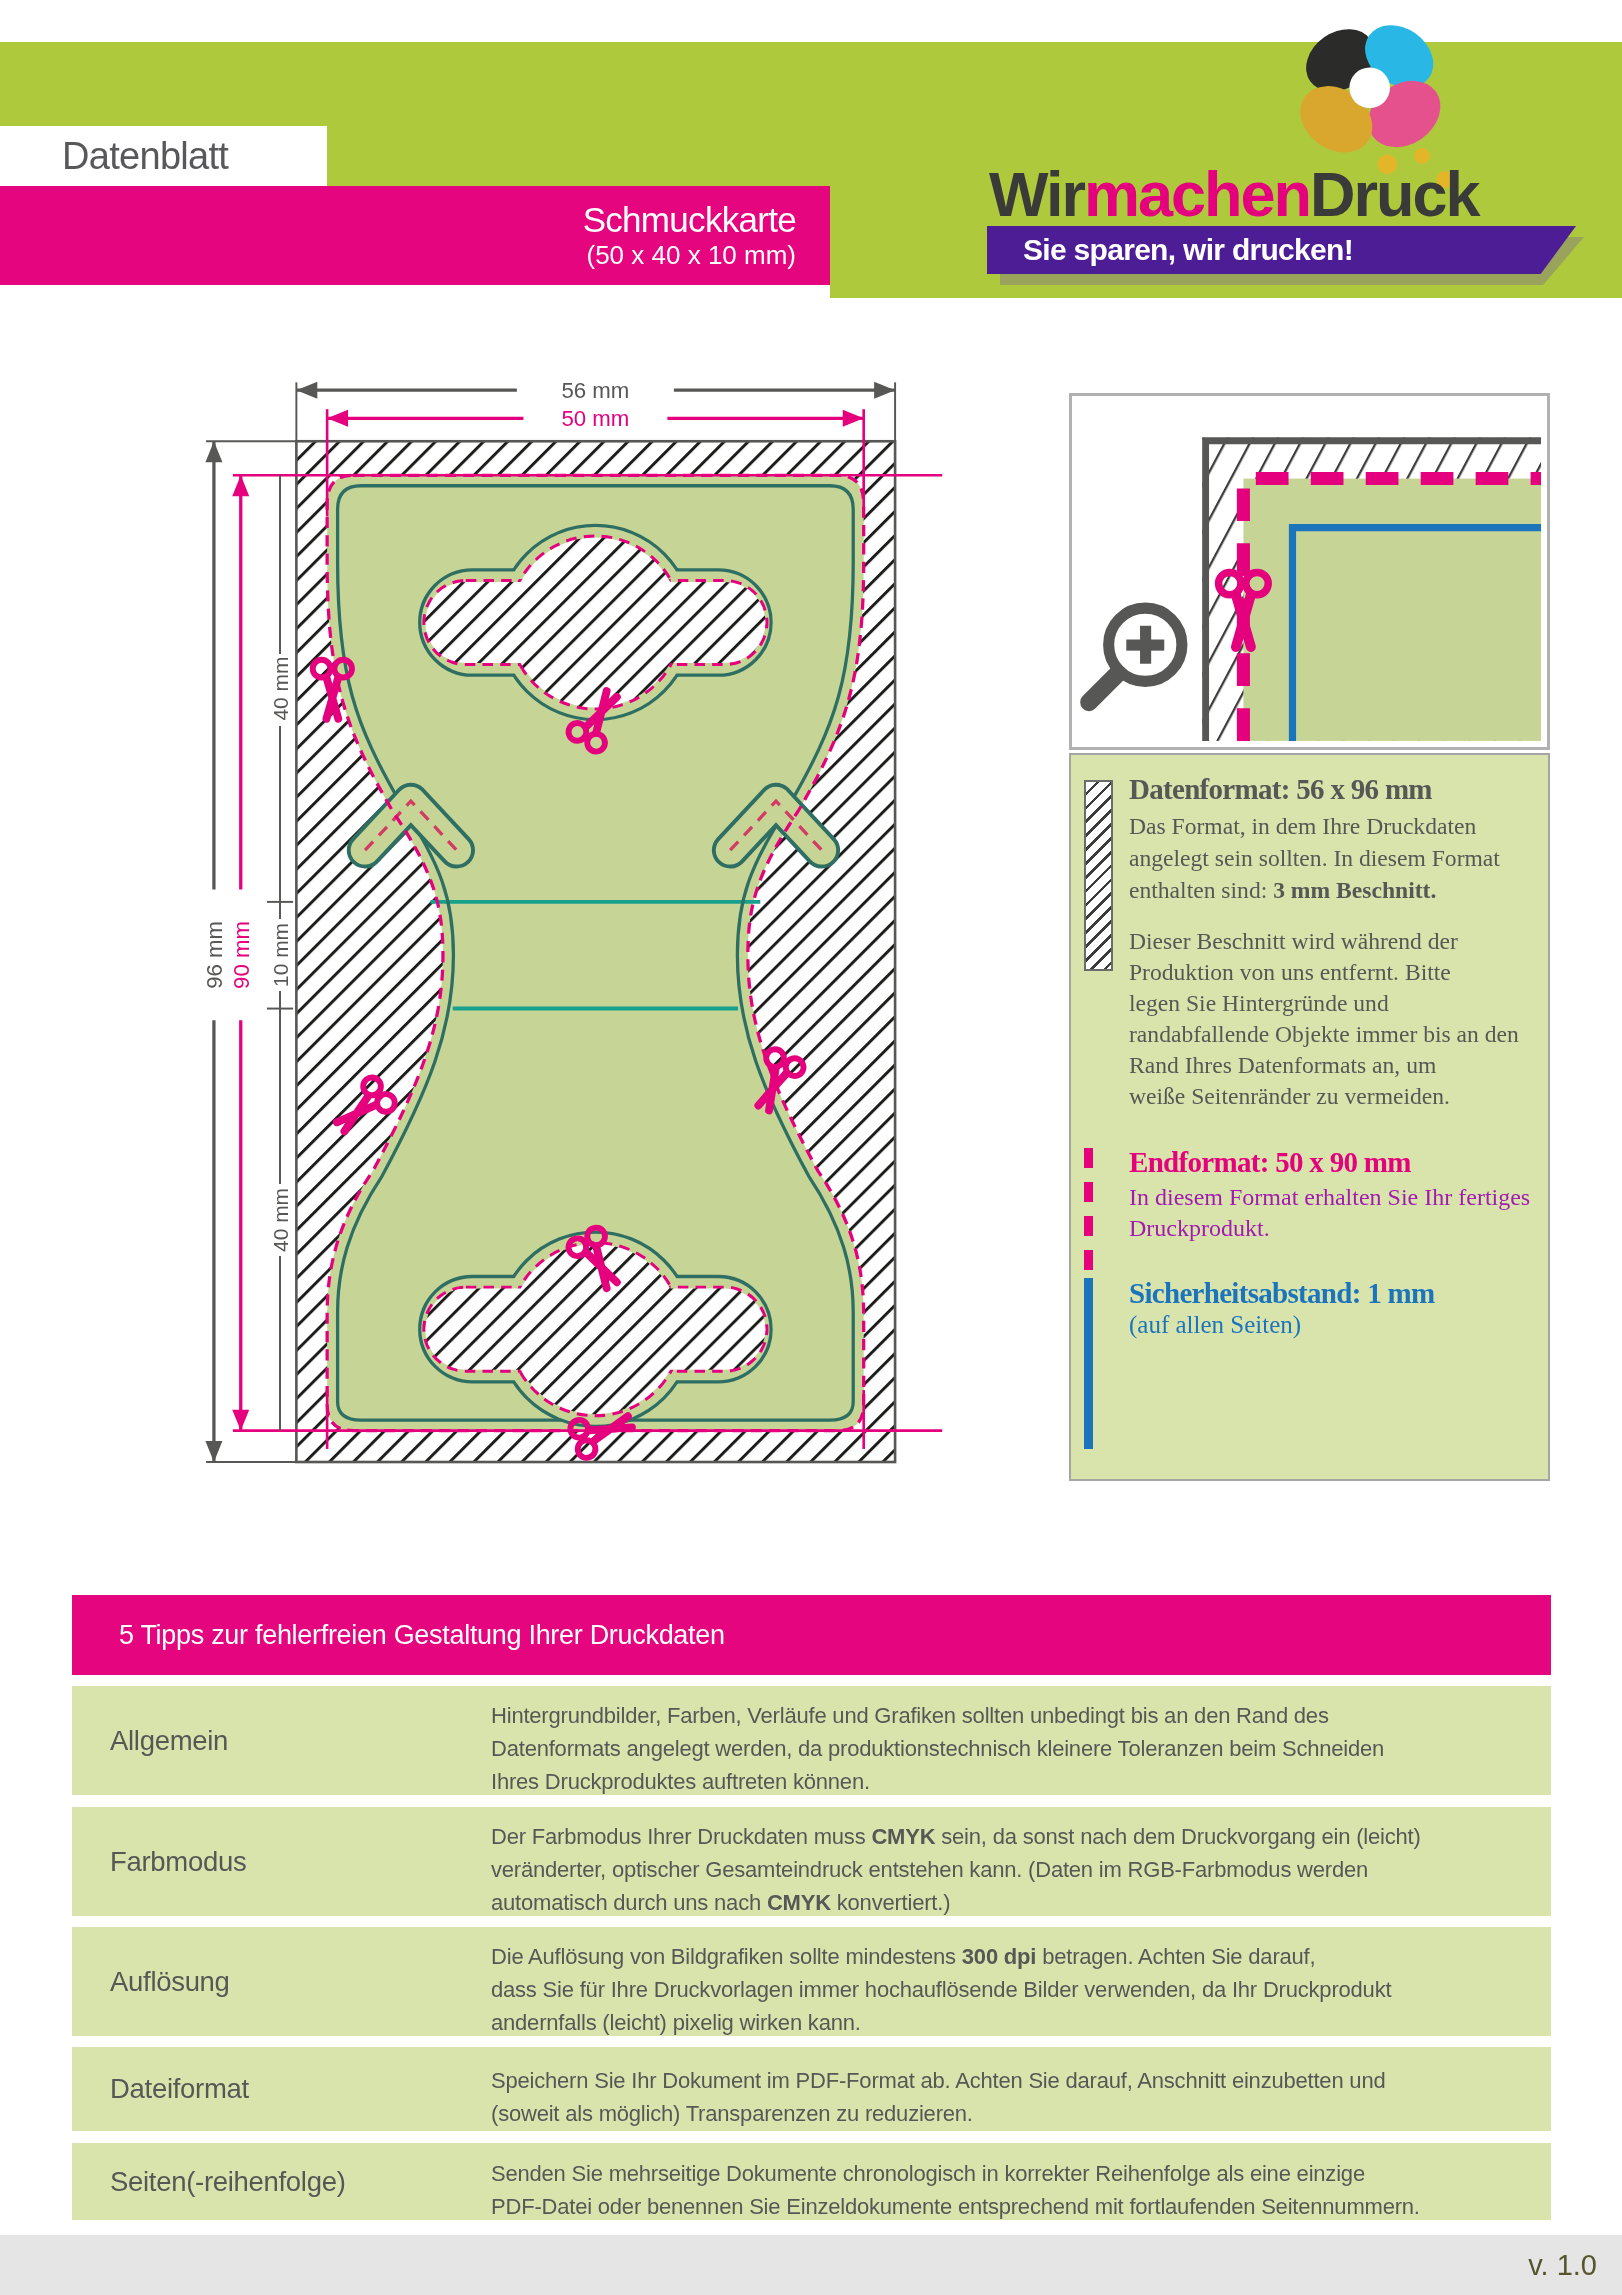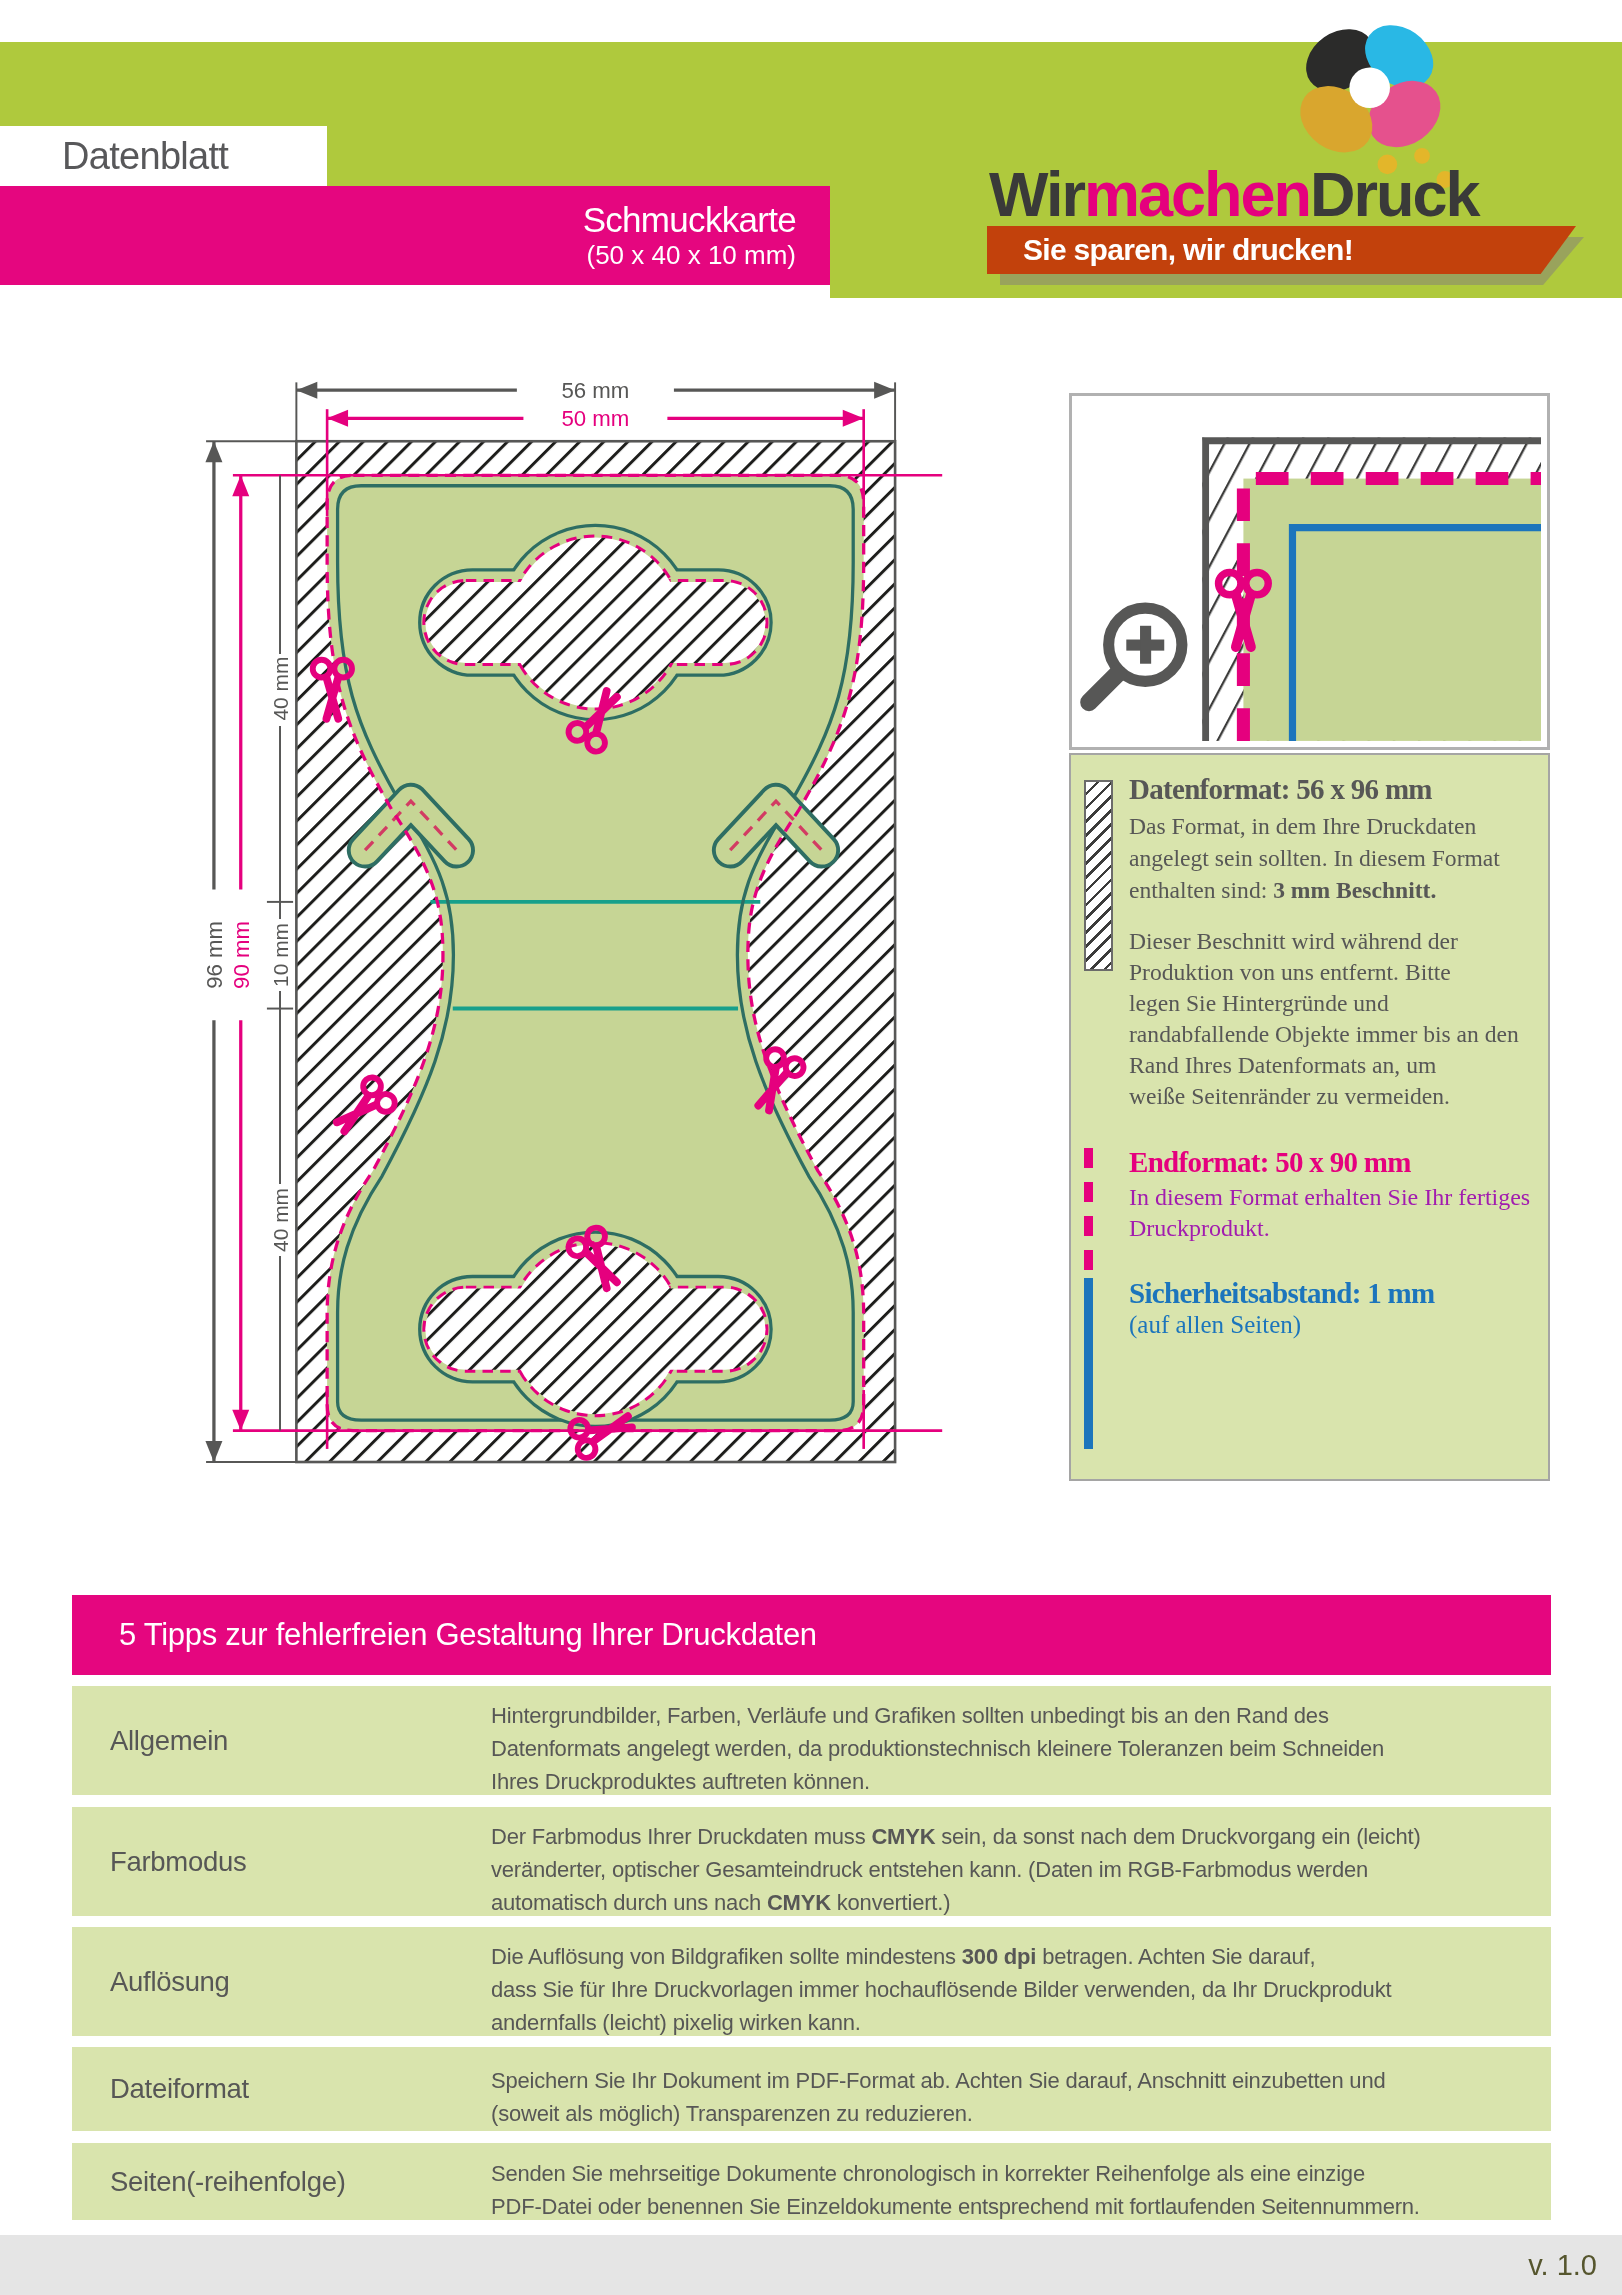--- a/index.html
+++ b/index.html
@@ -16,21 +16,21 @@
   .datenblatt span{font-size:38px;color:#58585a;padding-left:62px;letter-spacing:-0.7px;}
   .productbox{position:absolute;left:0;top:186px;width:830px;height:99px;background:#e5067f;
     display:flex;flex-direction:column;justify-content:center;align-items:flex-end;padding-right:34px;box-sizing:border-box;}
   .productbox .ptitle{color:#fff;font-size:35px;letter-spacing:-0.7px;line-height:39px;}
   .productbox .psub{color:#fff;font-size:26px;line-height:33px;}
   .wordmark{position:absolute;left:989px;top:158px;font-size:63px;font-weight:bold;letter-spacing:-2px;white-space:nowrap;}
   .wordmark .dark{color:#3a3a39;}
   .wordmark .pink{color:#e5007e;}
   .slogan-shadow{position:absolute;left:1000px;top:237px;width:584px;height:48px;background:#99a35c;
     clip-path:polygon(0 0,100% 0,93% 100%,0 100%);}
-  .slogan{position:absolute;left:987px;top:226px;width:589px;height:48px;background:#c2410c;
+  .slogan{position:absolute;left:987px;top:226px;width:589px;height:48px;background:#4c1d95;
     clip-path:polygon(0 0,100% 0,94% 100%,0 100%);display:flex;align-items:center;}
   .slogan span{color:#fff;font-size:30px;font-weight:bold;padding-left:36px;letter-spacing:-0.7px;}
   
   .diagram{position:absolute;left:196px;top:366px;width:753px;height:1132px;}
   
   .zoombox{position:absolute;left:1069px;top:393px;width:481px;height:357px;background:#fff;
     border:3.9px solid #b1b1b1;box-sizing:border-box;}
   .infopanel{position:absolute;left:1069px;top:753px;width:481px;height:728px;background:#d9e4ad;
     border:2px solid #a5a5a4;box-sizing:border-box;}
   .infopanel .blk{position:absolute;left:58px;width:406px;font-family:Liberation Serif, serif;}
@@ -44,21 +44,21 @@
   .b-sa{top:589px;font-size:23.6px;line-height:30px;color:#575756;white-space:pre-line;}
   .swatch{position:absolute;left:13px;top:25px;width:29px;height:191px;background:#fff;
     border:2px solid #6b6b6a;box-sizing:border-box;
     background-image:repeating-linear-gradient(135deg,rgba(0,0,0,0) 0 7.2px,#3c3c3b 7.2px 9.8px);}
   .efbar{position:absolute;left:13px;top:393px;width:8.5px;height:141px;
     background:repeating-linear-gradient(180deg,#e5007e 0 19.6px,rgba(0,0,0,0) 19.6px 34px);}
   .sabar{position:absolute;left:13px;top:523px;width:8.5px;height:171px;background:#1c75bc;}
   
   .tipbanner{position:absolute;left:72px;top:1595px;width:1479px;height:80px;background:#e5067f;
     display:flex;align-items:center;}
-  .tipbanner span{color:#fff;font-size:31px;padding-left:47px;letter-spacing:-0.3px;}
+  .tipbanner span{color:#fff;font-size:27px;padding-left:47px;letter-spacing:-0.3px;}
   .tip-row{position:absolute;left:72px;width:1479px;background:#d9e4ad;display:flex;align-items:center;box-sizing:border-box;}
   .tip-label{font-size:27.5px;color:#575756;padding-left:38px;width:419px;box-sizing:border-box;flex:none;letter-spacing:-0.3px;}
   .tip-text{font-size:22px;line-height:33px;color:#575756;white-space:pre-line;width:1008px;letter-spacing:-0.2px;margin-top:16px;}
   .r1{top:1686px;height:109px;}
   .r2{top:1807px;height:109px;}
   .r3{top:1927px;height:109px;}
   .r4{top:2047px;height:84px;}
   .r5{top:2143px;height:77px;}
   
   .footer{position:absolute;left:0;right:0;top:2235px;height:61px;background:#e5e5e5;

